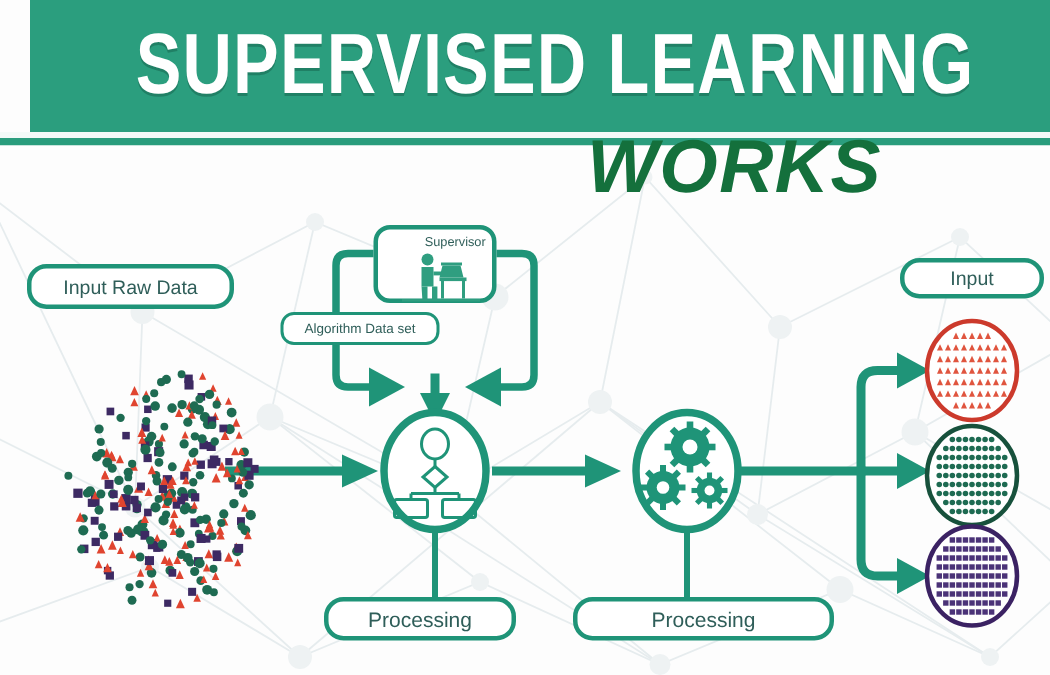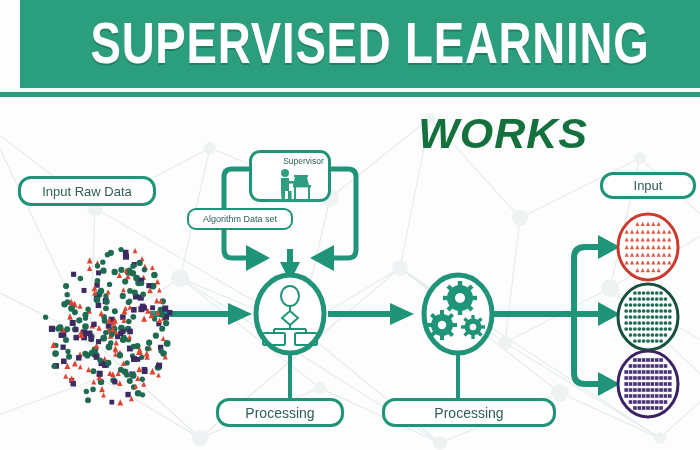--- a/index.html
+++ b/index.html
@@ -27,26 +27,26 @@
     letter-spacing:1px;
     transform:scaleX(0.80);
     transform-origin:50% 50%;
     text-shadow:0 2px 0 rgba(20,90,70,.45);
     white-space:nowrap;
   }
   .band-stripe-white{position:absolute;left:0;top:88px;width:700px;height:4px;background:#f3faf8;z-index:2;}
   .band-stripe-teal{position:absolute;left:0;top:92px;width:700px;height:5px;background:#2b9e7e;z-index:2;}
   .band-stripe-white2{position:absolute;left:0;top:97px;width:700px;height:3px;background:#ffffff;z-index:2;}
   .works{
-    position:absolute;left:0;right:0;top:109px;
+    position:absolute;left:0;right:0;top:87px;
     text-align:right;padding-right:112px;
     color:#14703c;
     font-family:"Liberation Sans", sans-serif;
     font-weight:bold;font-style:italic;
-    font-size:43px;line-height:48px;letter-spacing:1px;
+    font-size:50px;line-height:48px;letter-spacing:1px;
     z-index:3;white-space:nowrap;
   }
   
   .pill{
     position:absolute;z-index:5;
     border:3px solid #1f9478;border-radius:13px;
     background:#ffffff;
     display:flex;align-items:center;justify-content:center;
     color:#2f5e59;
     font-family:"Liberation Sans", sans-serif;

